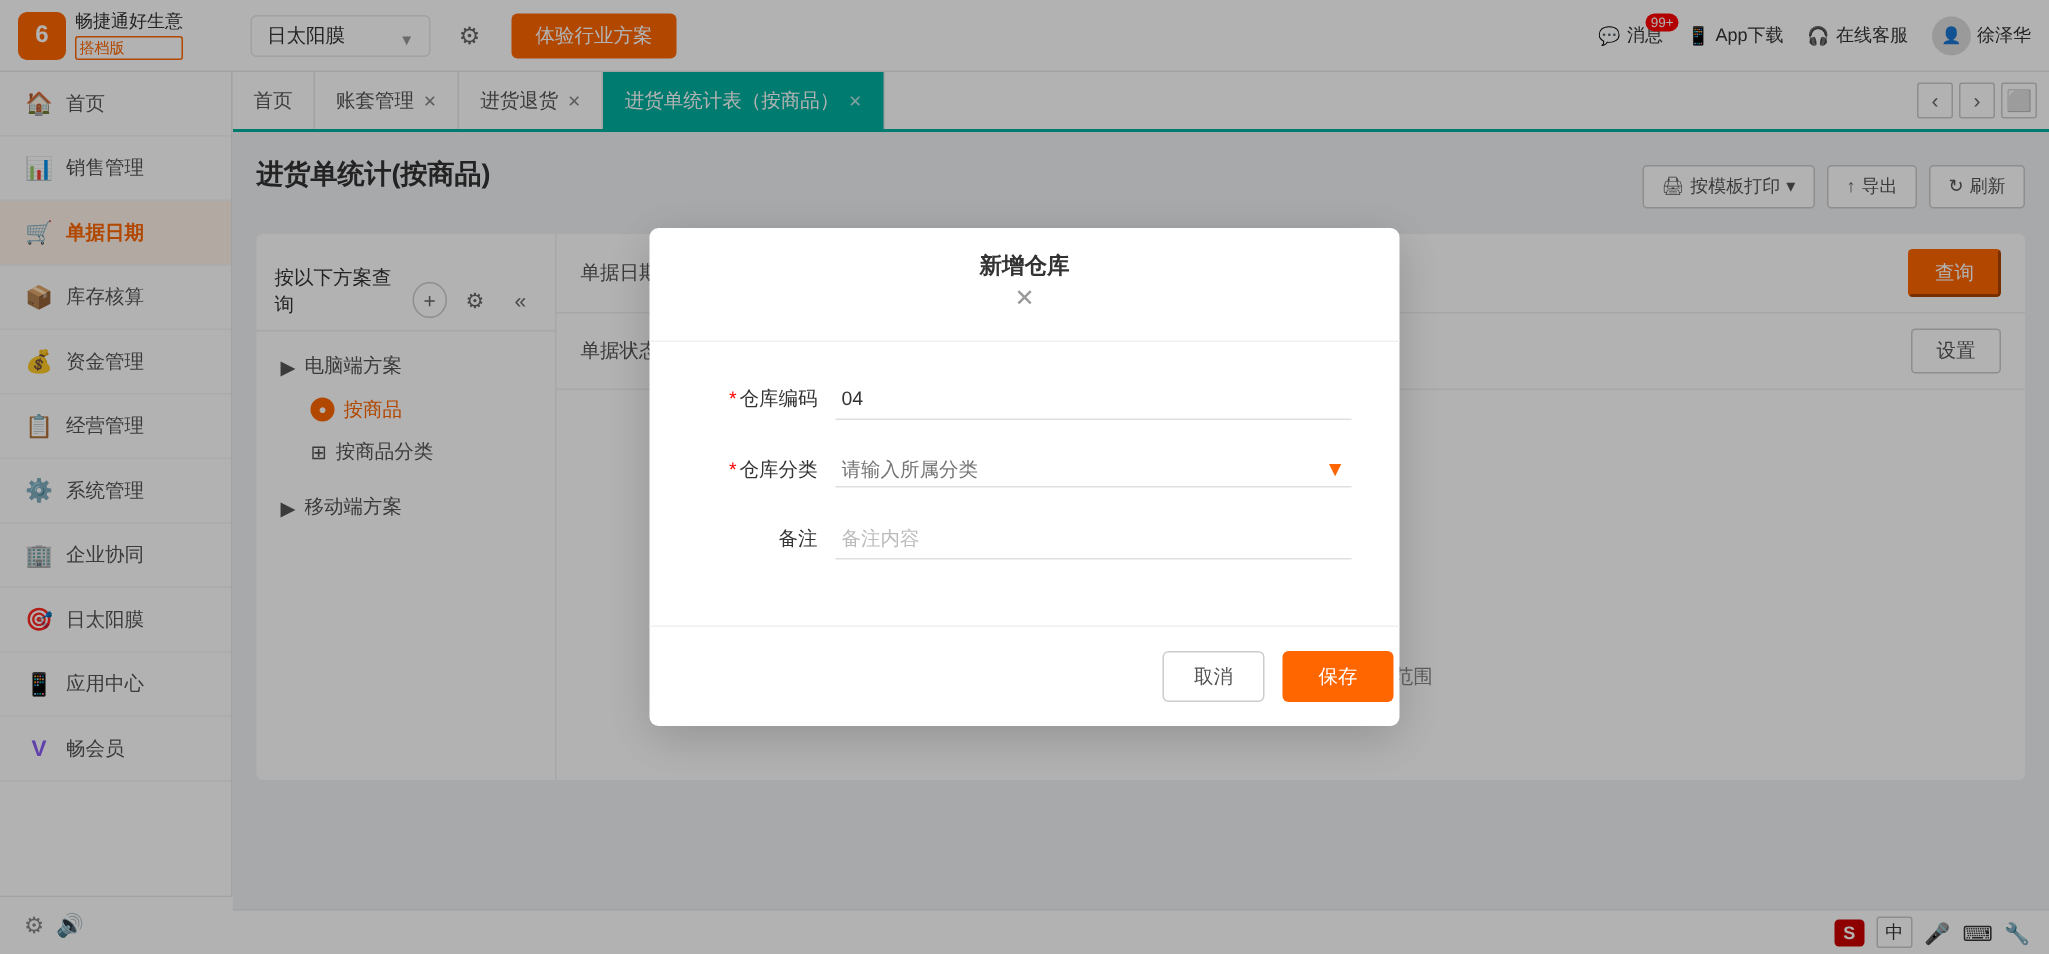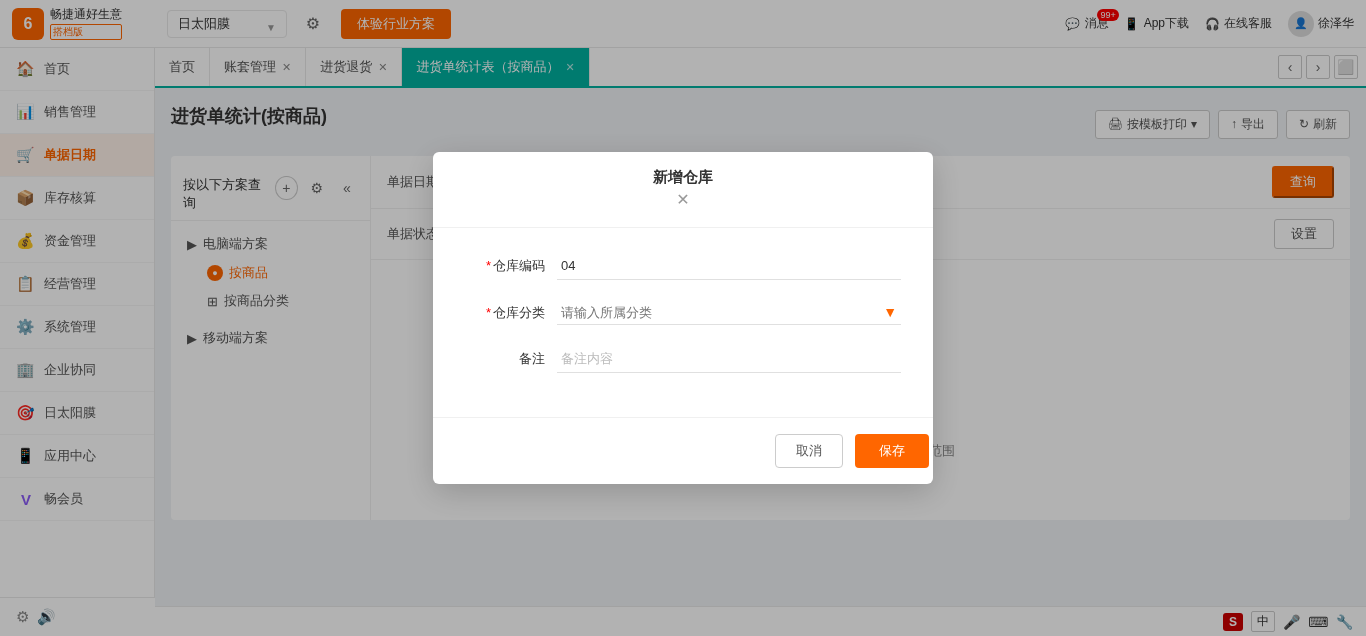--- a/index.html
+++ b/index.html
@@ -139,21 +139,21 @@
       top: 88px; left: 155px; right: 0; bottom: 0;
       background: #f0f2f5;
       overflow: auto;
       padding: 16px;
     }
     .page-title {
       font-size: 18px; font-weight: bold; color: #333;
       margin-bottom: 16px;
     }
     .filter-bar {
-      display: flex; align-items: flex-start; gap: 8px;
+      display: flex; align-items: flex-end; gap: 8px;
       padding: 12px 16px;
       border-bottom: 1px solid #f0f0f0;
     }
     .filter-label { font-size: 13px; color: #333; font-weight: 500; }
     .filter-add-btn {
       width: 24px; height: 24px;
       border: 1px solid #ccc; border-radius: 50%;
       display: flex; align-items: center; justify-content: center;
       cursor: pointer; color: #666; font-size: 14px;
     }

